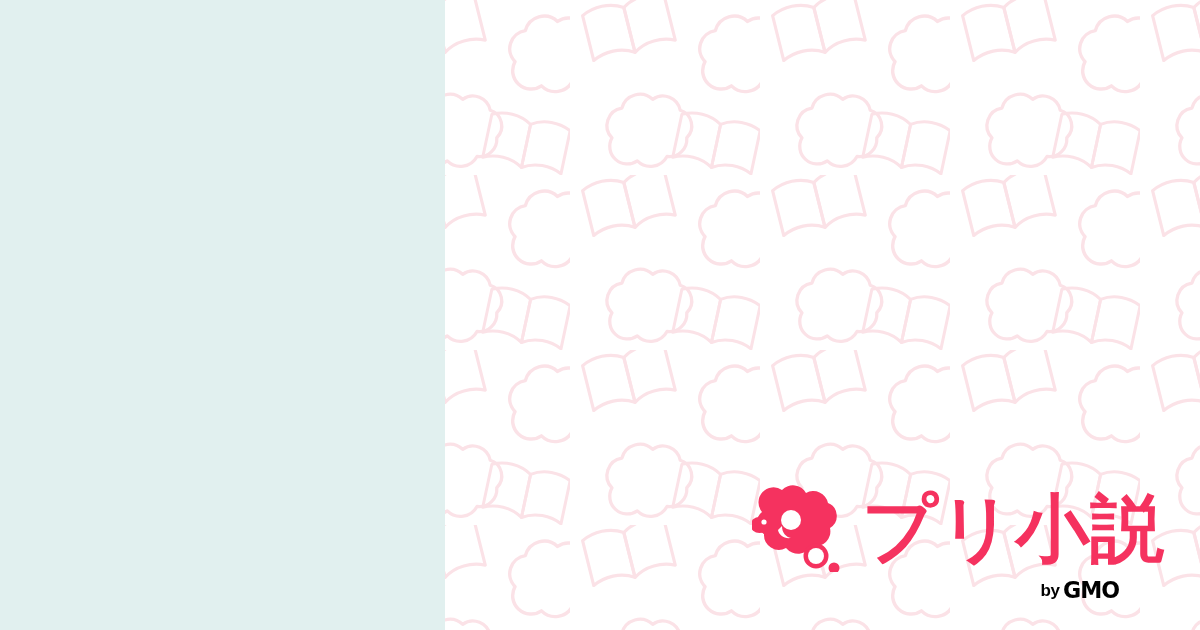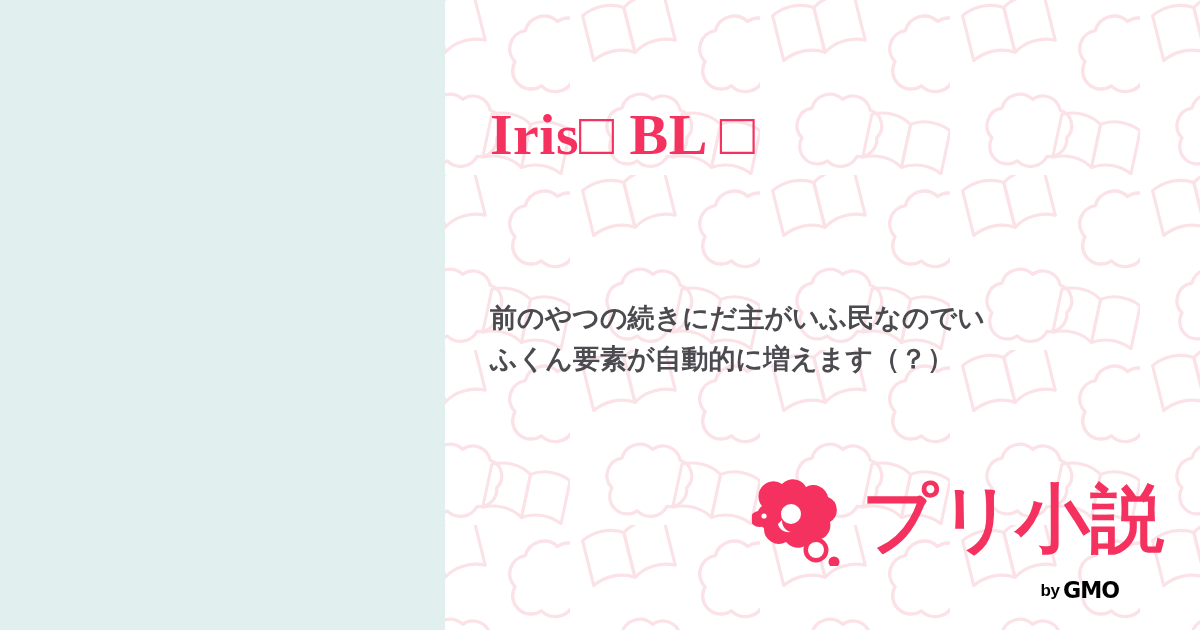--- a/index.html
+++ b/index.html
@@ -89,21 +89,21 @@
     right: 24px;
     bottom: 24px;
     width: 424px;
     height: 130px;
   }
   .logo-row {
     position: absolute;
     left: 0;
     top: 0;
     display: flex;
-    align-items: flex-start;
+    align-items: flex-end;
     gap: 14px;
     height: 96px;
   }
   .logo-mark {
     width: 96px;
     height: 90px;
     flex: 0 0 auto;
   }
   .logo-wordmark {
     height: 86px;
@@ -166,23 +166,21 @@
       </defs>
       <rect x="0" y="0" width="1200" height="630" fill="#ffffff"></rect>
       <rect x="0" y="0" width="1200" height="630" fill="url(#motif-tile)"></rect>
     </svg>
   </div>
 
   <div class="left-panel"></div>
 
   <div class="content">
 
-    <h1 class="title">Iris□ BL □</h1>
-
-    <p class="summary">前のやつの続きにだ主がいふ民なのでいふくん要素が自動的に増えます（？）</p>
+
 
     <div class="logo">
 
       <div class="logo-row">
 
         <svg class="logo-mark" viewBox="0 0 96 90" xmlns="http://www.w3.org/2000/svg">
           <g fill="#f5325f">
             <path d="M30 8 a15 15 0 0 1 24 3 a15 15 0 0 1 22 10
                      a14 14 0 0 1 2 25 a15 15 0 0 1 -18 18
                      a16 16 0 0 1 -26 2 a15 15 0 0 1 -22 -14

